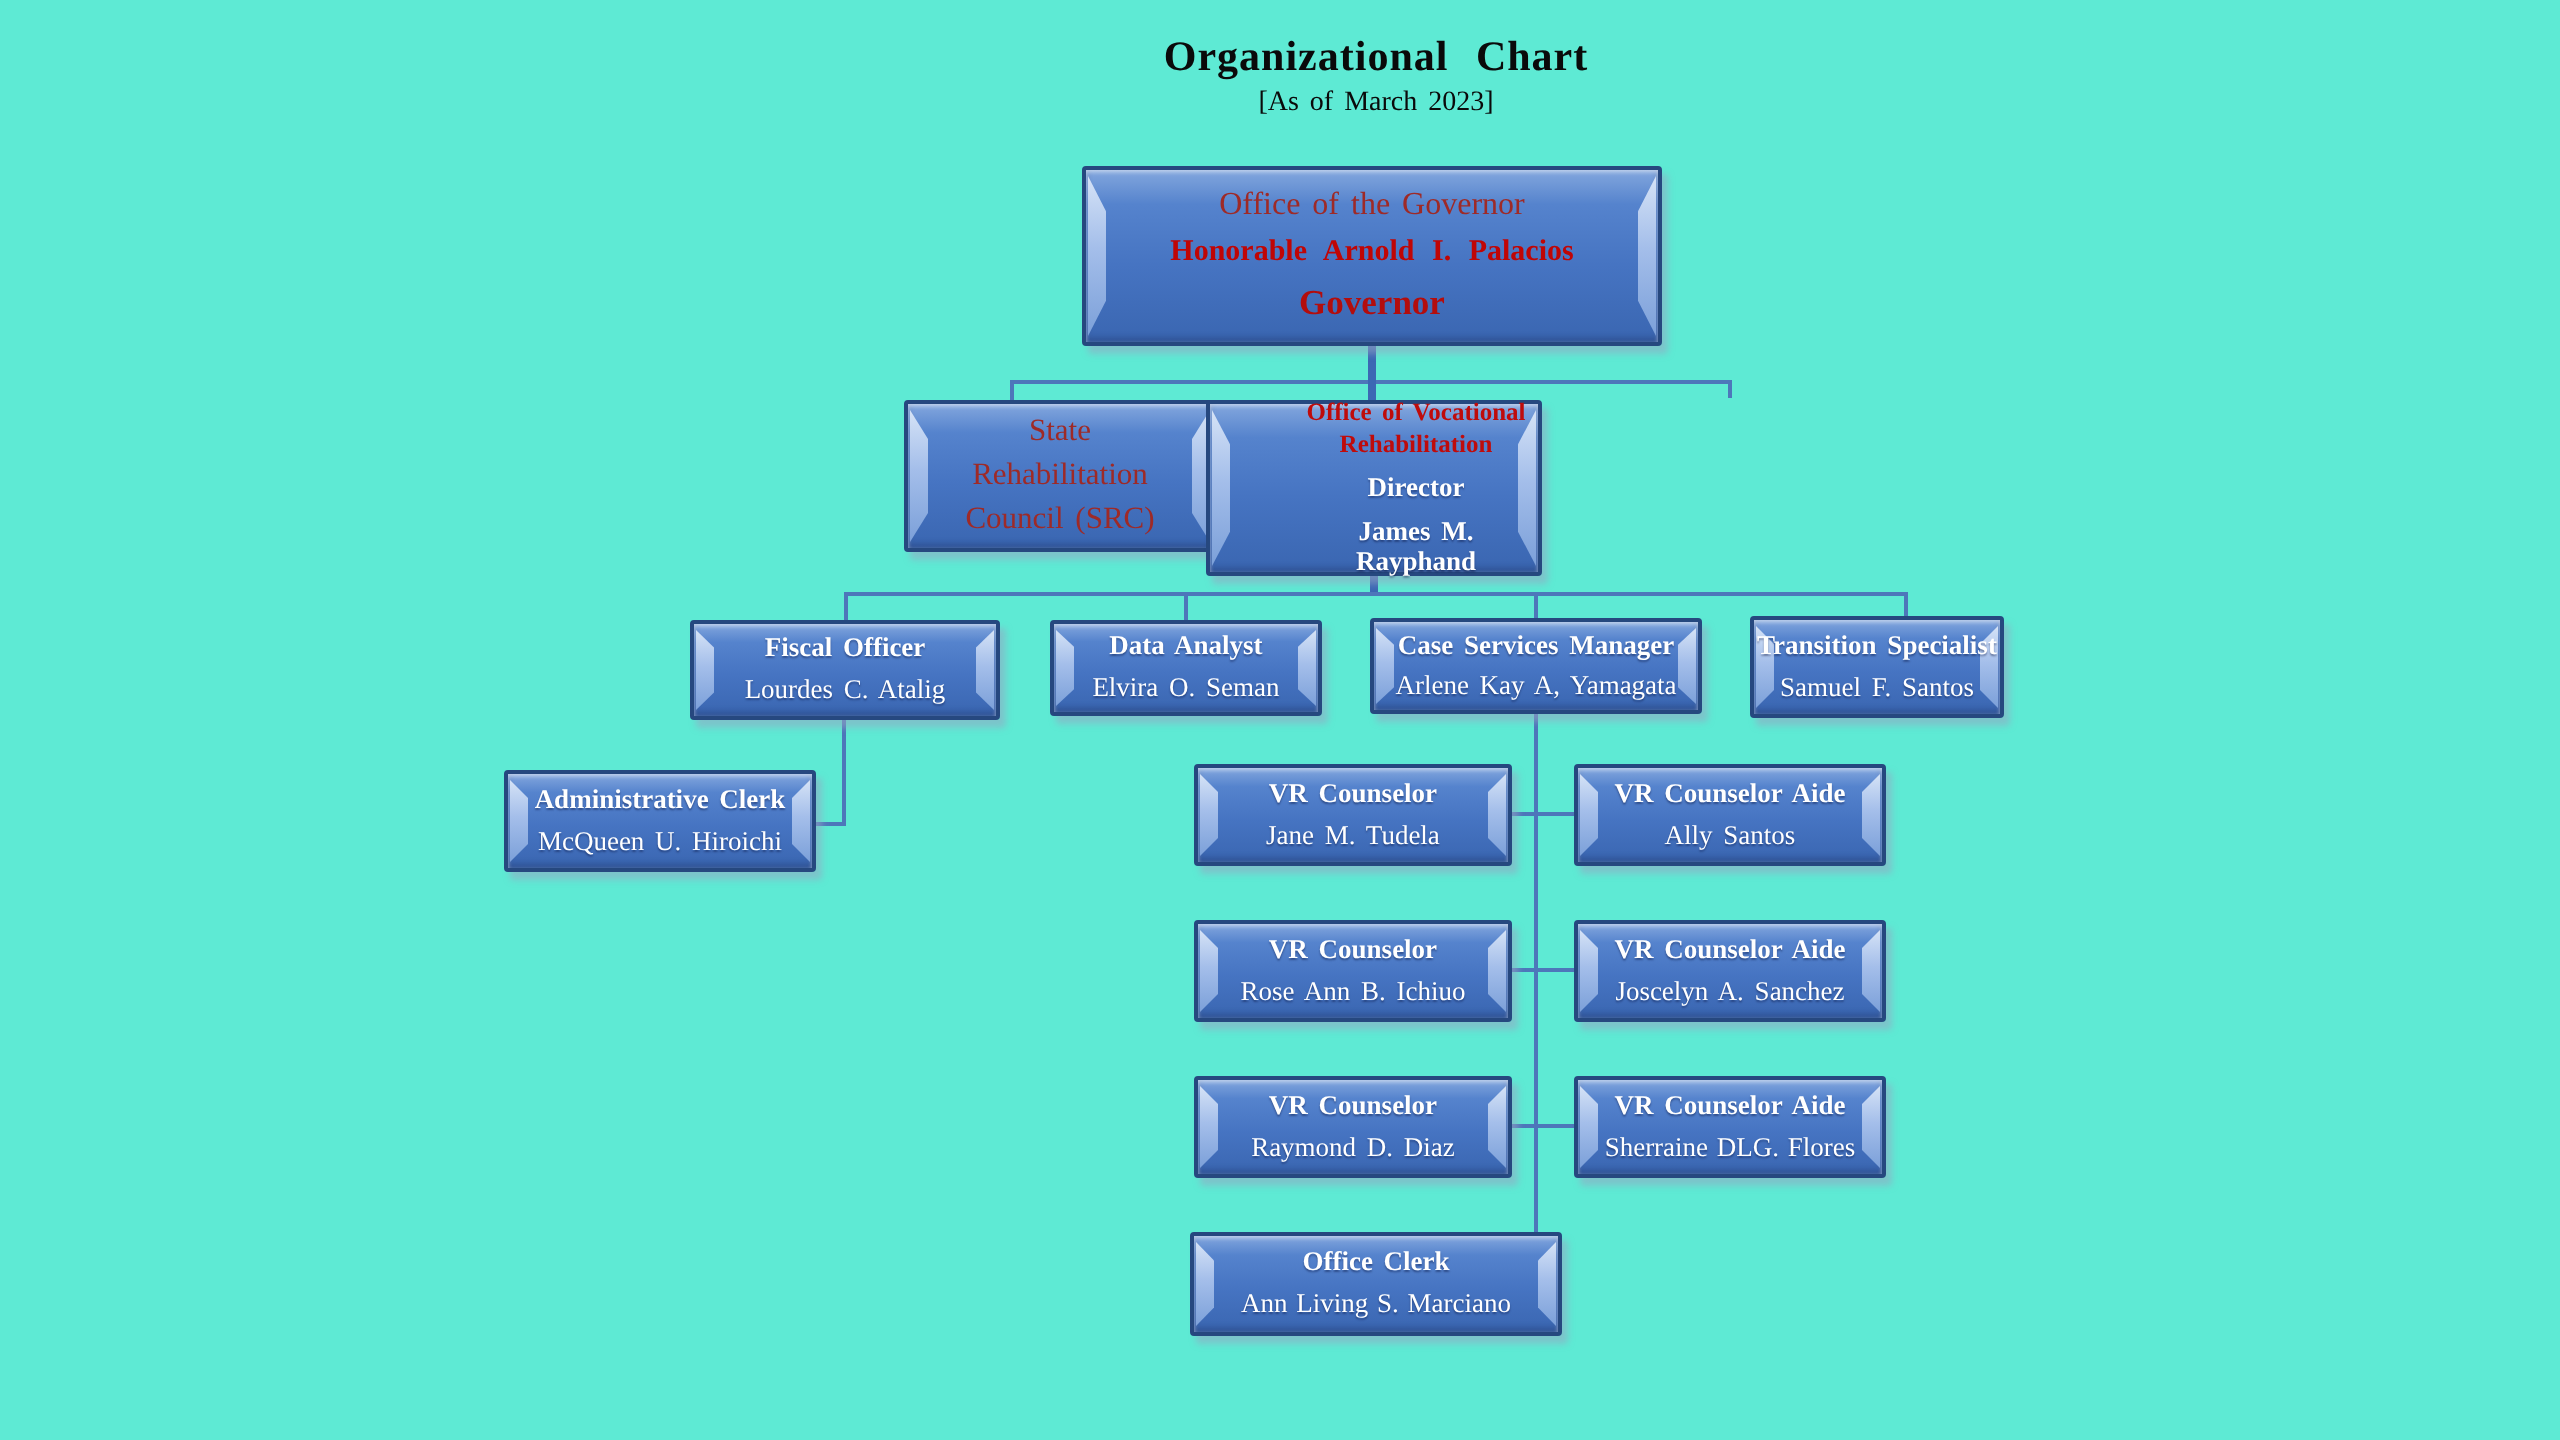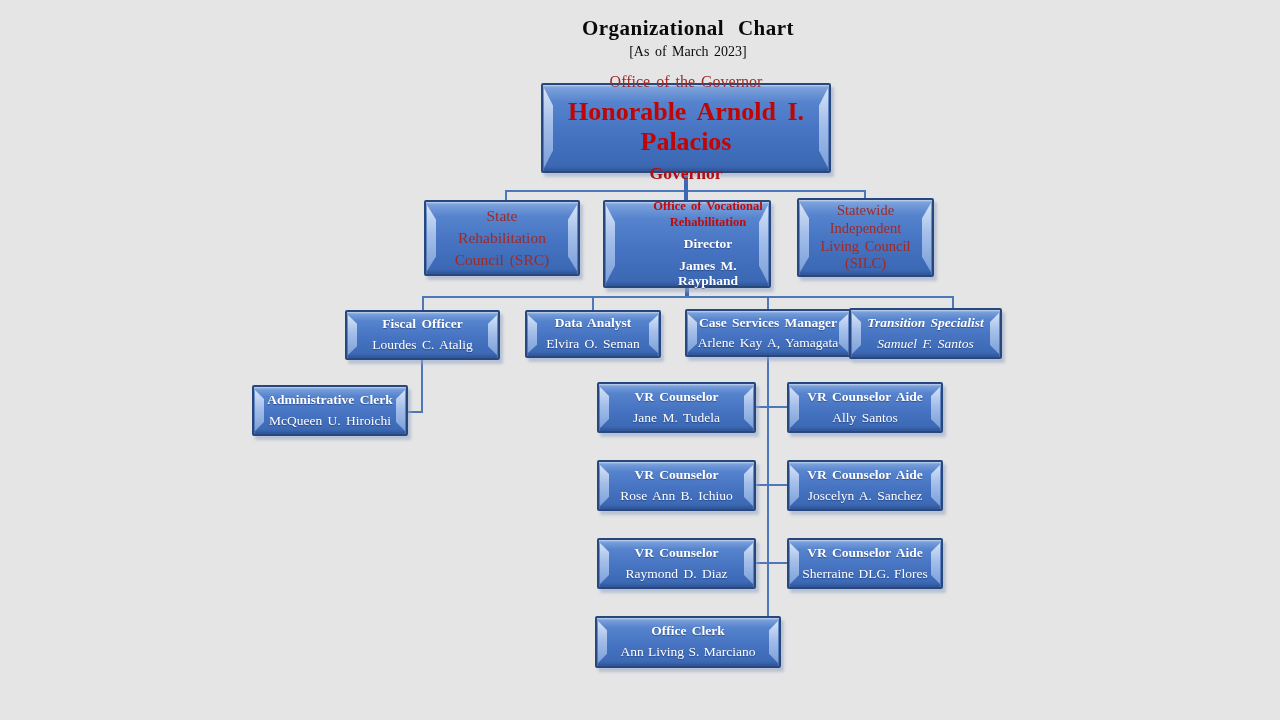--- a/index.html
+++ b/index.html
@@ -1,17 +1,17 @@
 <!DOCTYPE html>
 <html><head>
 <meta charset="utf-8">
 <style>
   html,body{margin:0;padding:0;background:#ffffff;}
   .stage{
-    position:relative;width:1280px;height:720px;background:#e5e5e5;overflow:hidden;
+    position:relative;width:1280px;height:720px;background:#5eead4;overflow:hidden;
     font-family:"Liberation Serif","DejaVu Serif",serif;
   }
   
   .chart-header{position:absolute;left:348px;top:16px;width:680px;text-align:center;}
   .chart-title{font-size:21px;font-weight:bold;color:#0a0a0a;word-spacing:8px;letter-spacing:.5px;}
   .chart-subtitle{font-size:14px;font-weight:normal;color:#0a0a0a;margin-top:3px;word-spacing:2px;}
   
   .node{
     position:absolute;box-sizing:border-box;z-index:2;
     border:2px solid #26487f;border-radius:2px;
@@ -32,21 +32,21 @@
   .red-b{color:#bf0b0b;font-weight:bold;}
   .white{color:#ffffff;text-shadow:0 1px 1px rgba(0,10,50,.4);}
   .white-b{color:#ffffff;font-weight:bold;text-shadow:0 1px 1px rgba(0,10,50,.4);}
   
   .sz12{font-size:12.5px;line-height:1.25;}
   .sz13{font-size:13.5px;line-height:1.55;}
   .sz14{font-size:14.5px;line-height:1.24;}
   .sz15{font-size:15.5px;line-height:1.4;}
   .sz16{font-size:16px;}
   .sz17{font-size:17.5px;}
-  .sz20{font-size:26px;word-spacing:5px;}
+  .sz20{font-size:15px;word-spacing:5px;}
   .gap-top{margin-top:7px;}
   .gap-top2{margin-top:6px;}
   
   .cline{position:absolute;background:#4d77ba;z-index:1;}
   .h{height:2px;}
   .v{width:2px;}
   .thick{width:4px;background:#3c68b4;}
 </style>
 </head>
 <body>
@@ -79,56 +79,50 @@
   <div class="cline h" style="left:756px;top:484px;width:31px;"></div>
   <div class="cline h" style="left:756px;top:562px;width:31px;"></div>
   <div class="cline h" style="left:753px;top:642px;width:16px;"></div>
 
   <div class="node" style="left:541px;top:83px;width:290px;height:90px;">
     <div class="line red sz16">Office of the Governor</div>
     <div class="line red-b sz20 gap-top2" style="color:#c00505;">Honorable Arnold I. Palacios</div>
     <div class="line red-b sz17 gap-top2" style="color:#b30d0d;">Governor</div>
   </div>
 
-  <div class="node" style="left:424px;top:200px;width:156px;height:76px;">
+  <div class="node" style="left:452px;top:200px;width:156px;height:76px;">
     <div class="line red sz15">State</div>
     <div class="line red sz15">Rehabilitation</div>
     <div class="line red sz15">Council (SRC)</div>
   </div>
 
   <div class="node" style="left:603px;top:200px;width:168px;height:88px;padding-left:42px;">
     <div class="line red-b sz12">Office of Vocational</div>
     <div class="line red-b sz12">Rehabilitation</div>
     <div class="line white-b sz13 gap-top" style="line-height:1.1;">Director</div>
     <div class="line white-b sz13 gap-top" style="line-height:1.1;">James M. Rayphand</div>
   </div>
 
-  <div class="node" style="left:797px;top:198px;width:137px;height:79px;">
-    <div class="line red sz14">Statewide</div>
-    <div class="line red sz14">Independent</div>
-    <div class="line red sz14">Living Council</div>
-    <div class="line red sz14">(SILC)</div>
-  </div>
 
   <div class="node" style="left:345px;top:310px;width:155px;height:50px;">
     <div class="line white-b sz13">Fiscal Officer</div>
     <div class="line white sz13">Lourdes C. Atalig</div>
   </div>
 
   <div class="node" style="left:685px;top:309px;width:166px;height:48px;">
     <div class="line white-b sz13" style="line-height:1.45;">Case Services Manager</div>
     <div class="line white sz13" style="line-height:1.45;">Arlene Kay A, Yamagata</div>
   </div>
 
   <div class="node" style="left:525px;top:310px;width:136px;height:48px;">
     <div class="line white-b sz13">Data Analyst</div>
     <div class="line white sz13">Elvira O. Seman</div>
   </div>
 
-  <div class="node" style="left:849px;top:308px;width:153px;height:51px;font-style:italic;">
+  <div class="node" style="left:875px;top:308px;width:127px;height:51px;">
     <div class="line white-b sz13">Transition Specialist</div>
     <div class="line white sz13">Samuel F. Santos</div>
   </div>
 
   <div class="node" style="left:252px;top:385px;width:156px;height:51px;">
     <div class="line white-b sz13">Administrative Clerk</div>
     <div class="line white sz13">McQueen U. Hiroichi</div>
   </div>
 
   <div class="node" style="left:597px;top:382px;width:159px;height:51px;">

